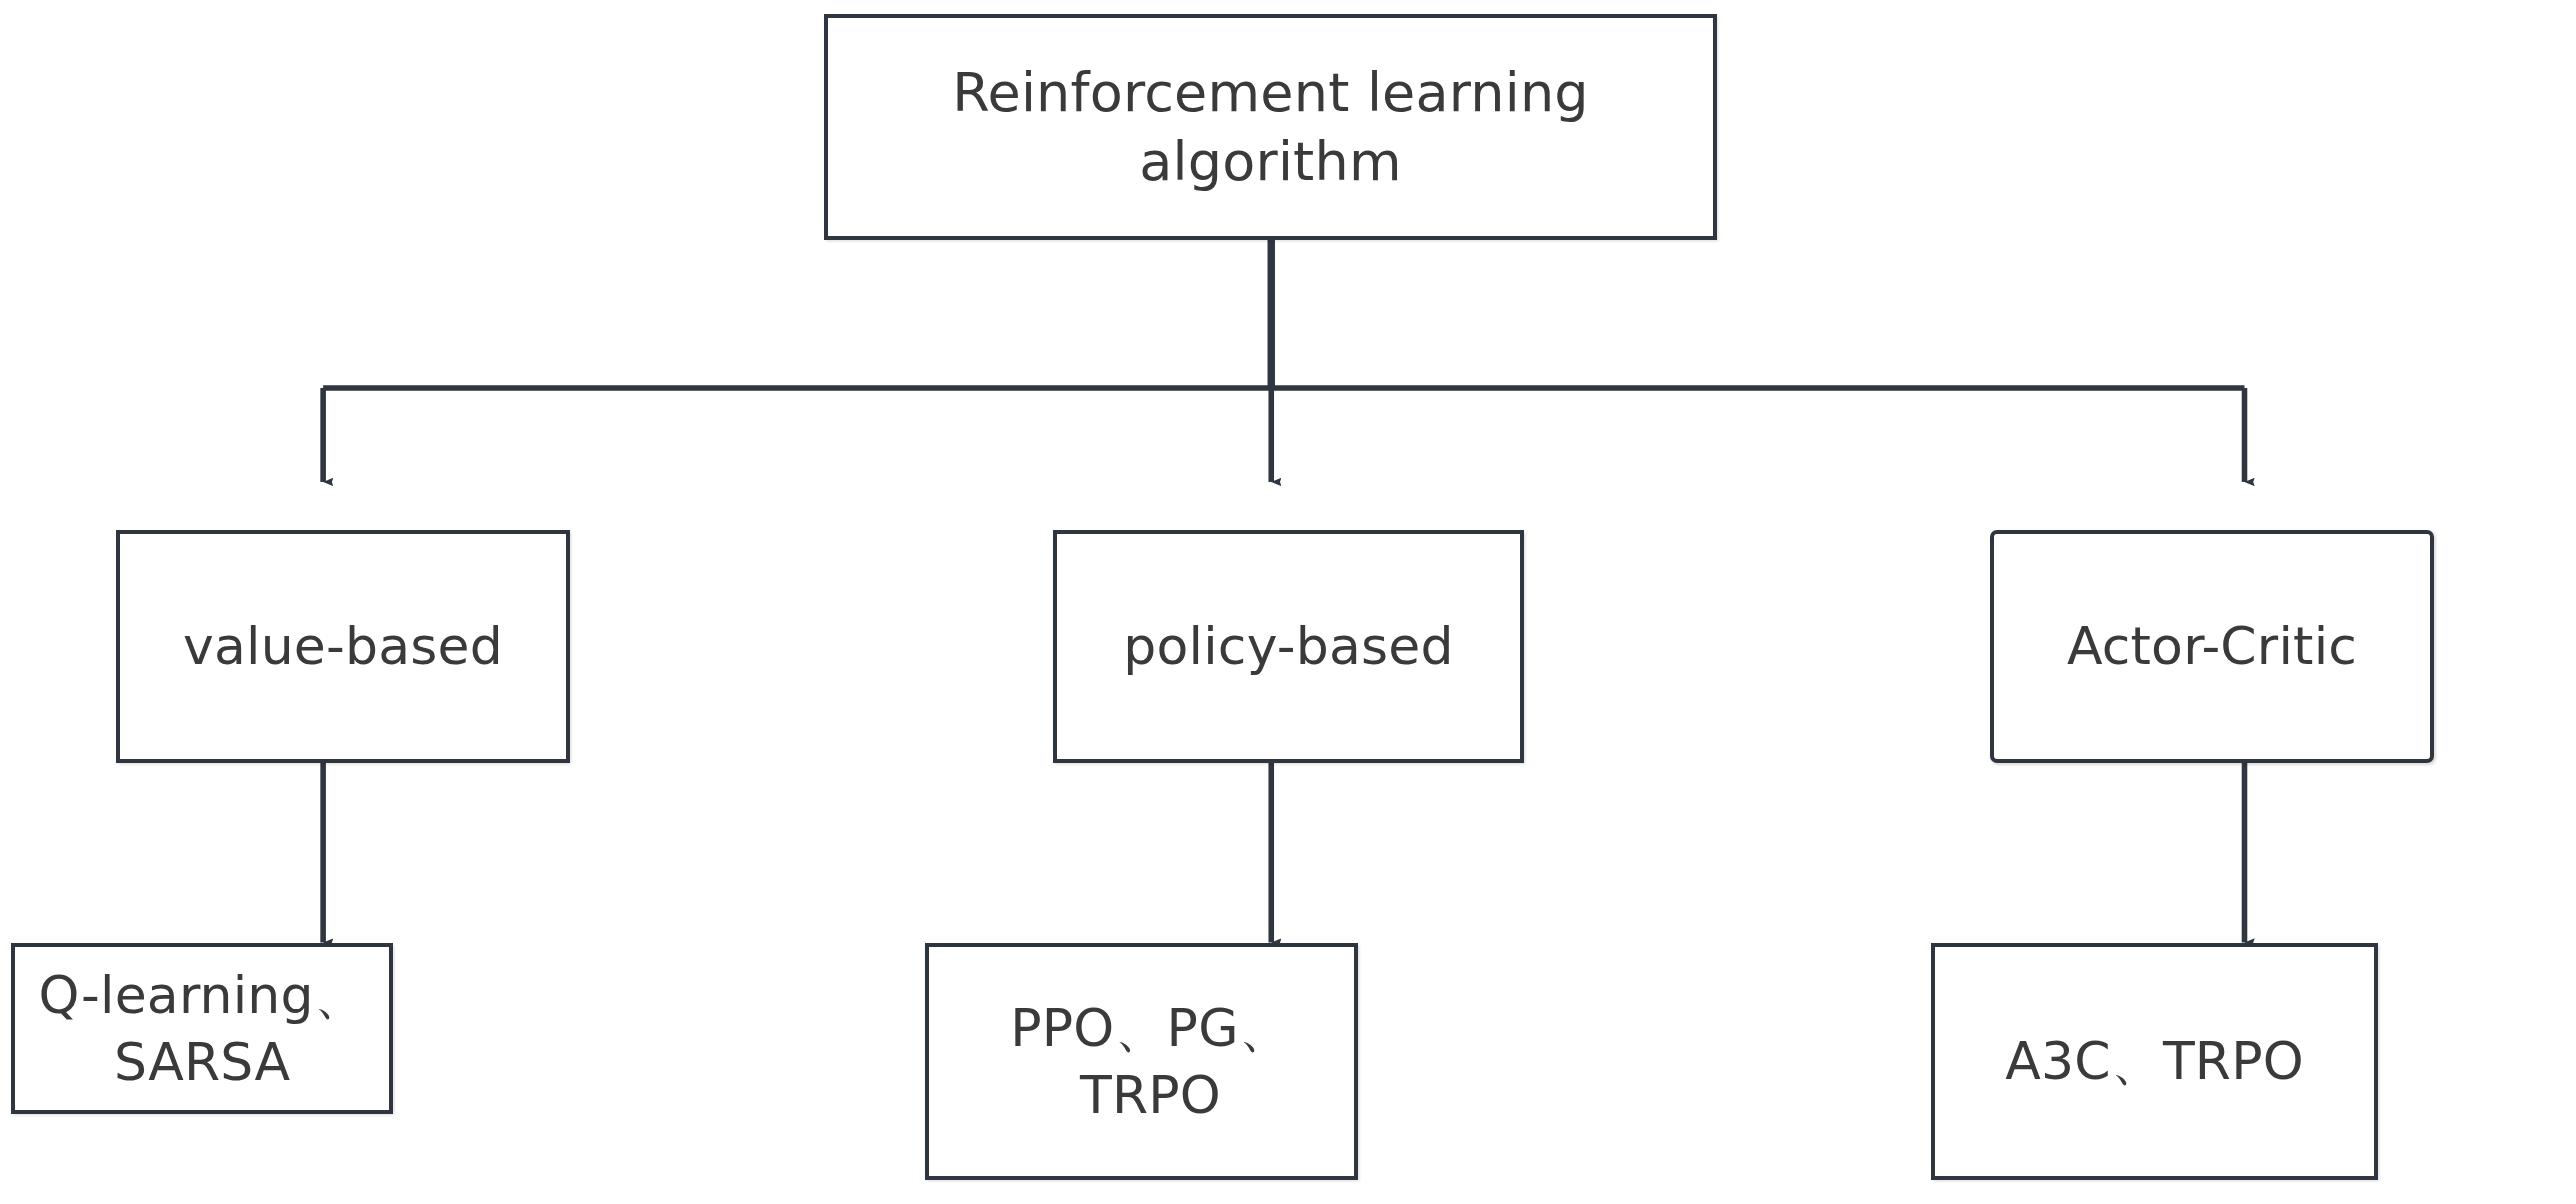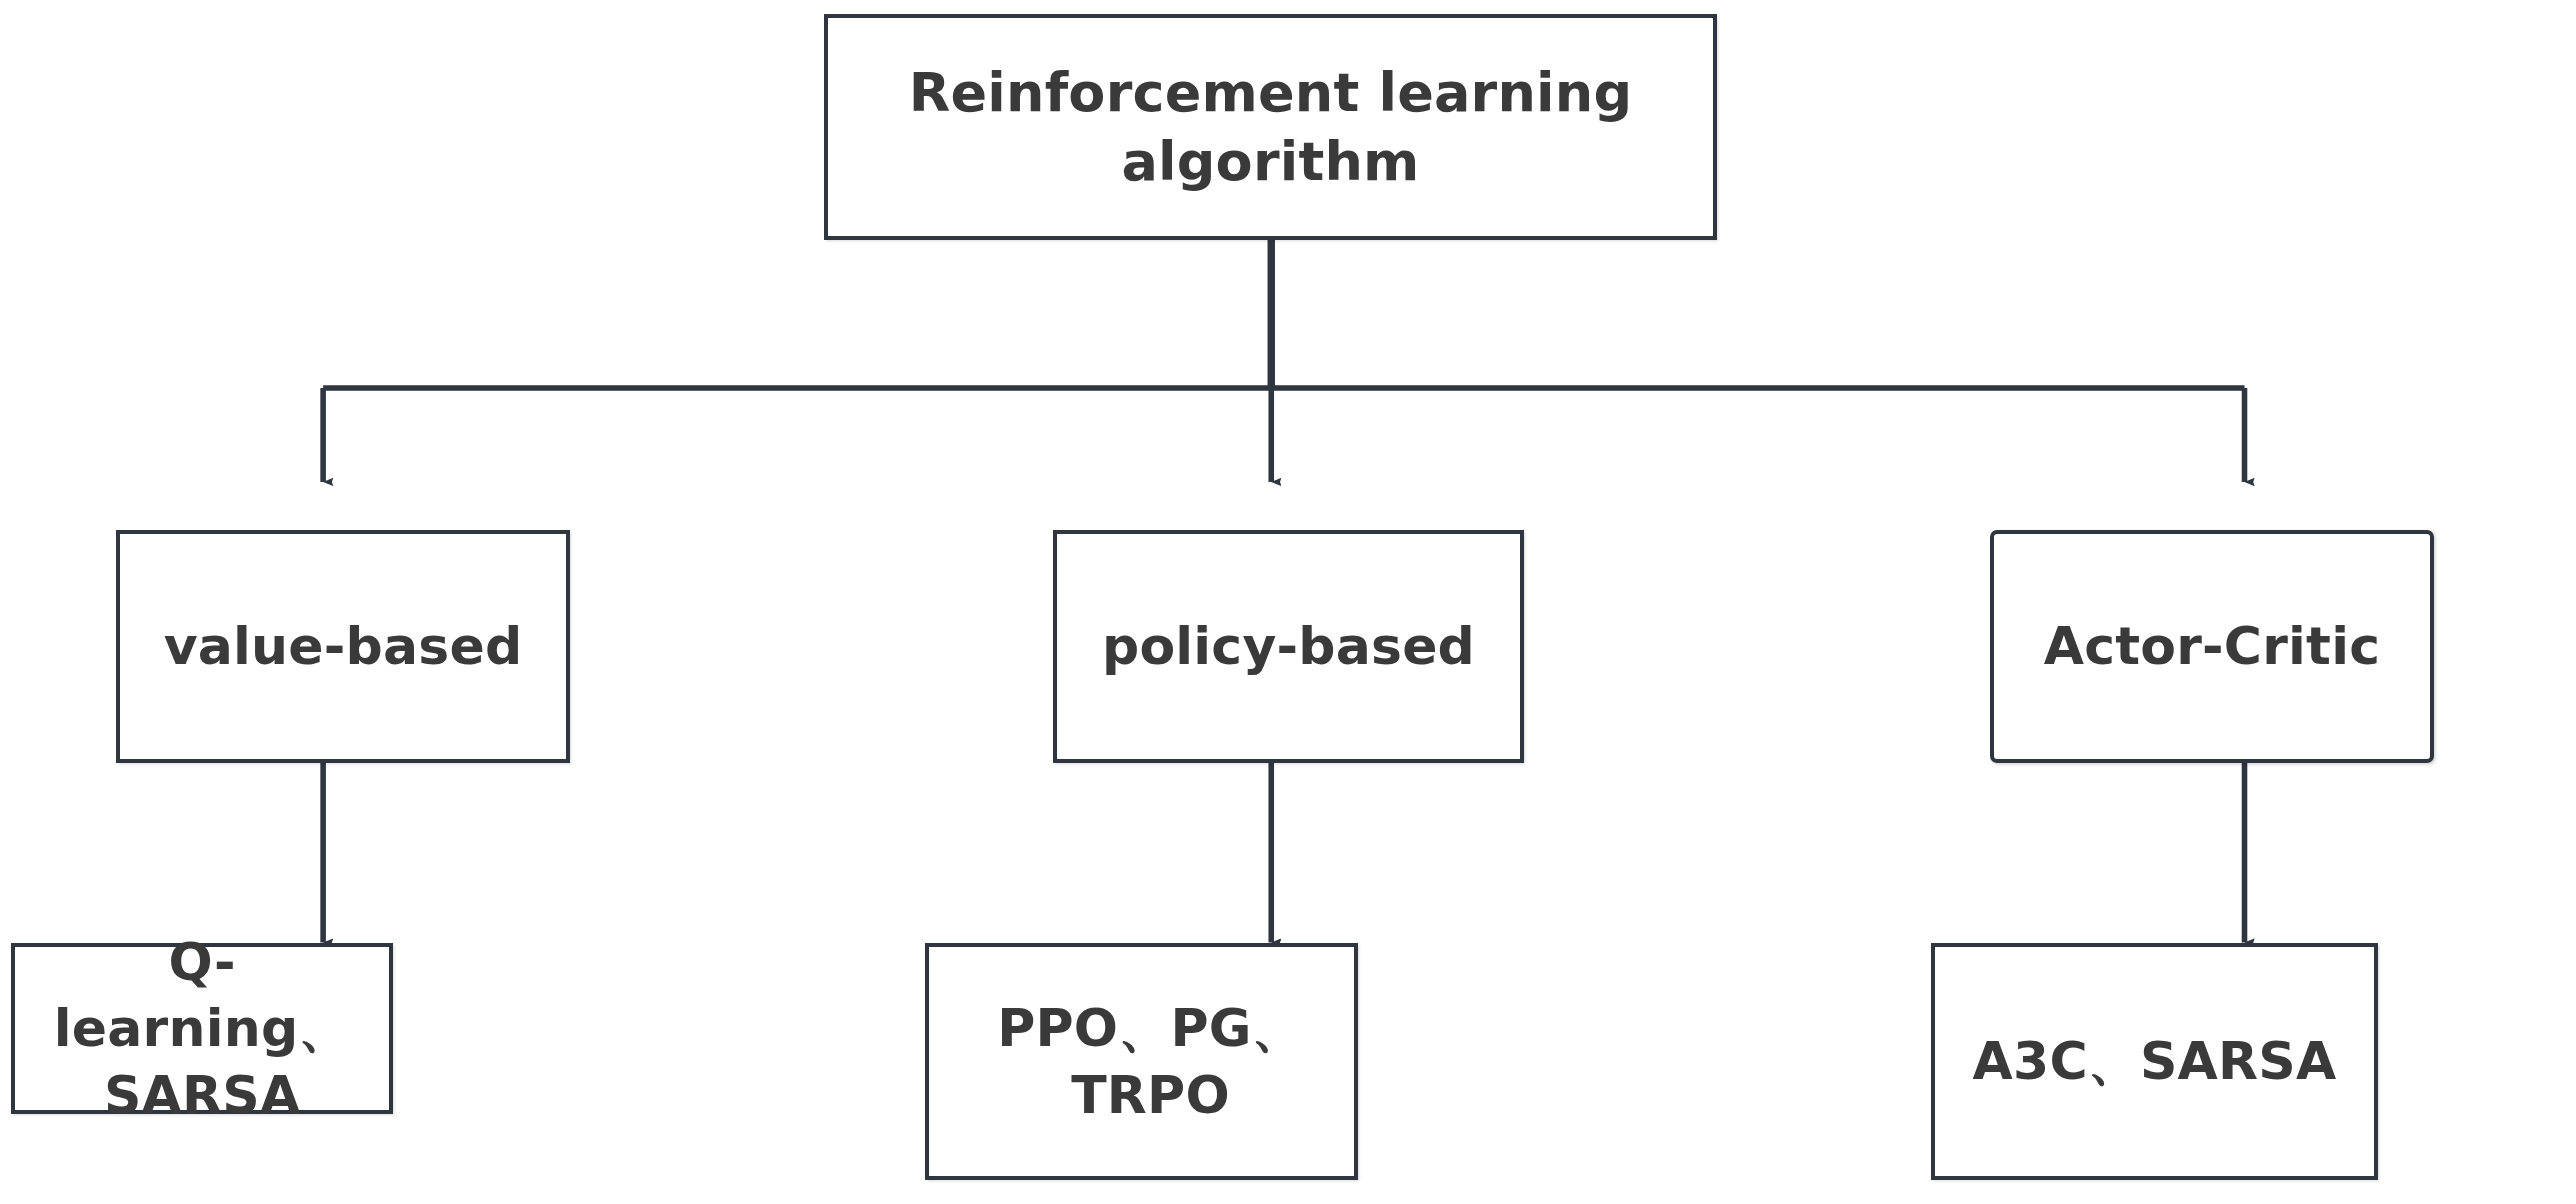--- a/index.html
+++ b/index.html
@@ -10,21 +10,20 @@
   }
   body {
     font-family: "DejaVu Sans", "Liberation Sans", sans-serif;
   }
   #canvas {
     position: relative;
     width: 2576px;
     height: 1204px;
     background: #ffffff;
     overflow: hidden;
-    font-weight: bold;
   }
   
   #connectors {
     position: absolute;
     left: 0;
     top: 0;
     width: 2576px;
     height: 1204px;
     z-index: 1;
   }
@@ -152,17 +151,17 @@
 
   <div class="node" id="node-value-algos">
     <span class="label">Q-learning、SARSA</span>
   </div>
 
   <div class="node" id="node-policy-algos">
     <span class="label">PPO、PG、TRPO</span>
   </div>
 
   <div class="node" id="node-ac-algos">
-    <span class="label">A3C、SARSA</span>
+    <span class="label">A3C、TRPO</span>
   </div>
 
 </div>
 
 
 </body></html>

